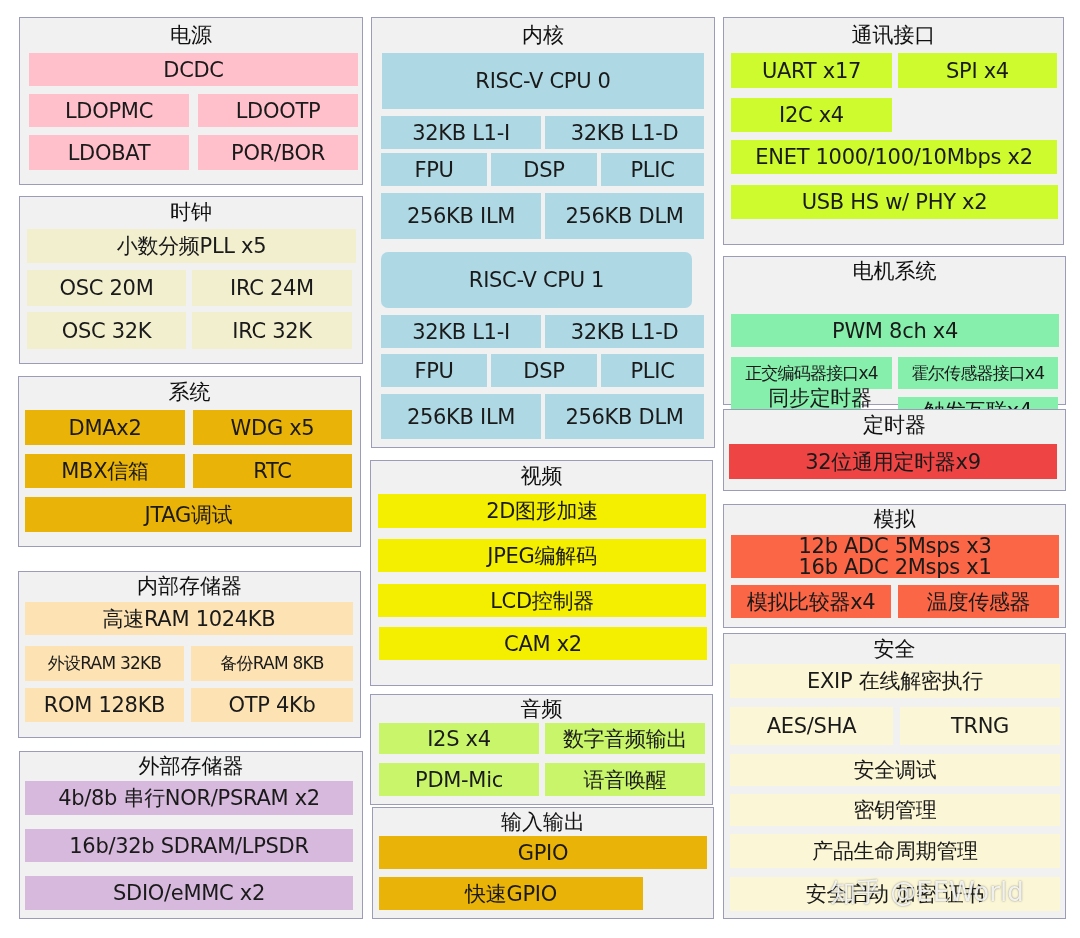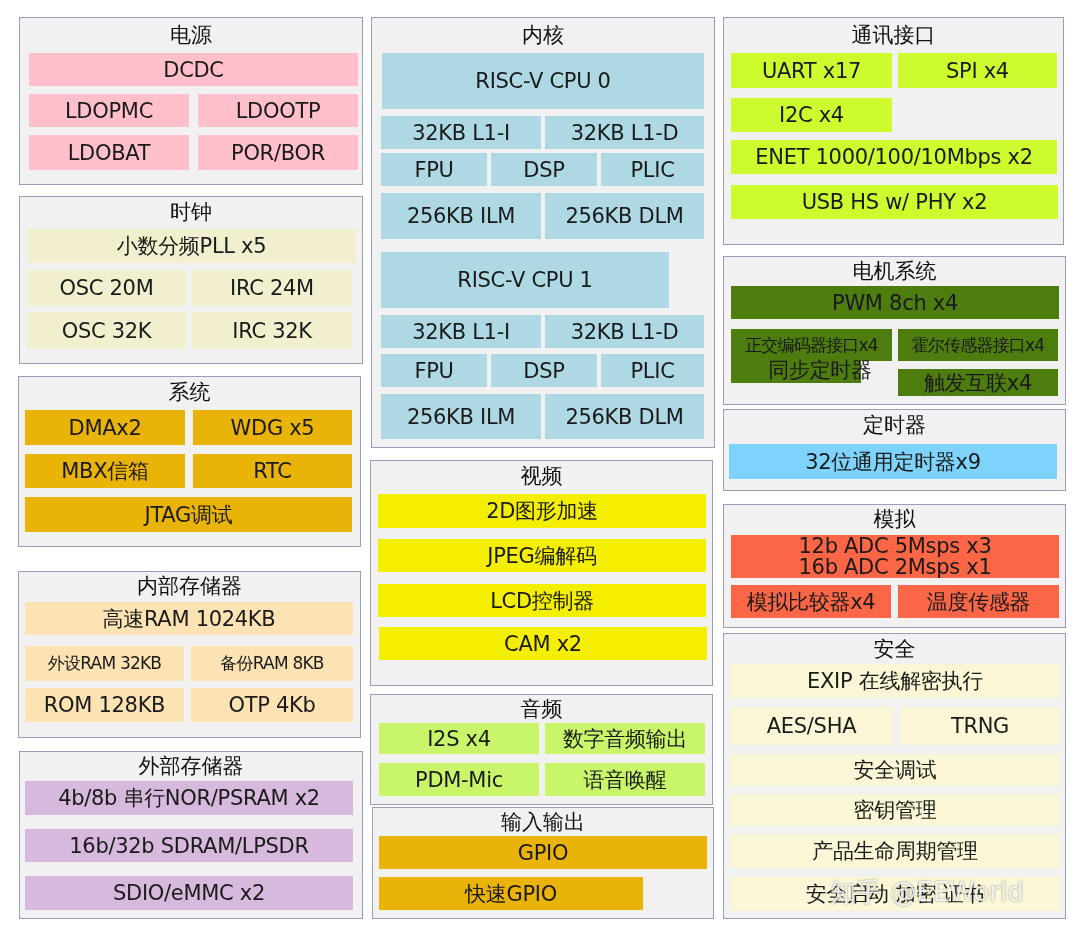--- a/index.html
+++ b/index.html
@@ -27,22 +27,22 @@
   .blk.two { flex-direction:column; line-height:21px; }
   .pink { background:#ffc0cb; }
   .cream { background:#f2efcf; }
   .steel { background:#eab308; }
   .peach { background:#fde3b4; }
   .lilac { background:#d6b9dc; }
   .cyan { background:#aed8e4; }
   .yellow { background:#f4ee00; }
   .lime { background:#c9f56a; }
   .lime2 { background:#cdfb2e; }
-  .grey { background:#4d7c0f; }
-  .teal { background:#7dd3fc; }
+  .grey { background:#86efac;margin-top:28px; }
+  .teal { background:#ef4444; }
   .coral { background:#fa6646; }
   .lightyellow { background:#fbf7d6; }
   .watermark {
     position:absolute; font-size:26px; color:rgba(255,255,255,0.85);
     text-shadow:0 0 2px rgba(80,80,80,0.7); white-space:nowrap;
   }
 </style>
 </head>
 <body>
 
@@ -94,21 +94,21 @@
 
   <div class="blk cyan" style="left:10px;top:35px;width:322px;height:56px;">RISC-V CPU 0</div>
   <div class="blk cyan" style="left:9px;top:98px;width:160px;height:33px;">32KB L1-I</div>
   <div class="blk cyan" style="left:173px;top:98px;width:159px;height:33px;">32KB L1-D</div>
   <div class="blk cyan" style="left:9px;top:135px;width:106px;height:33px;">FPU</div>
   <div class="blk cyan" style="left:119px;top:135px;width:106px;height:33px;">DSP</div>
   <div class="blk cyan" style="left:229px;top:135px;width:103px;height:33px;">PLIC</div>
   <div class="blk cyan" style="left:9px;top:175px;width:160px;height:46px;">256KB ILM</div>
   <div class="blk cyan" style="left:173px;top:175px;width:159px;height:46px;">256KB DLM</div>
 
-  <div class="blk cyan" style="left:9px;top:234px;width:288px;height:56px;">RISC-V CPU 1</div>
+  <div class="blk cyan" style="left:9px;top:234px;width:311px;height:56px;border-radius:7px;">RISC-V CPU 1</div>
   <div class="blk cyan" style="left:9px;top:297px;width:160px;height:33px;">32KB L1-I</div>
   <div class="blk cyan" style="left:173px;top:297px;width:159px;height:33px;">32KB L1-D</div>
   <div class="blk cyan" style="left:9px;top:336px;width:106px;height:33px;">FPU</div>
   <div class="blk cyan" style="left:119px;top:336px;width:106px;height:33px;">DSP</div>
   <div class="blk cyan" style="left:229px;top:336px;width:103px;height:33px;">PLIC</div>
   <div class="blk cyan" style="left:9px;top:376px;width:160px;height:45px;">256KB ILM</div>
   <div class="blk cyan" style="left:173px;top:376px;width:159px;height:45px;">256KB DLM</div>
 </div>
 
 <div class="panel" style="left:370px;top:460px;width:343px;height:226px;">

